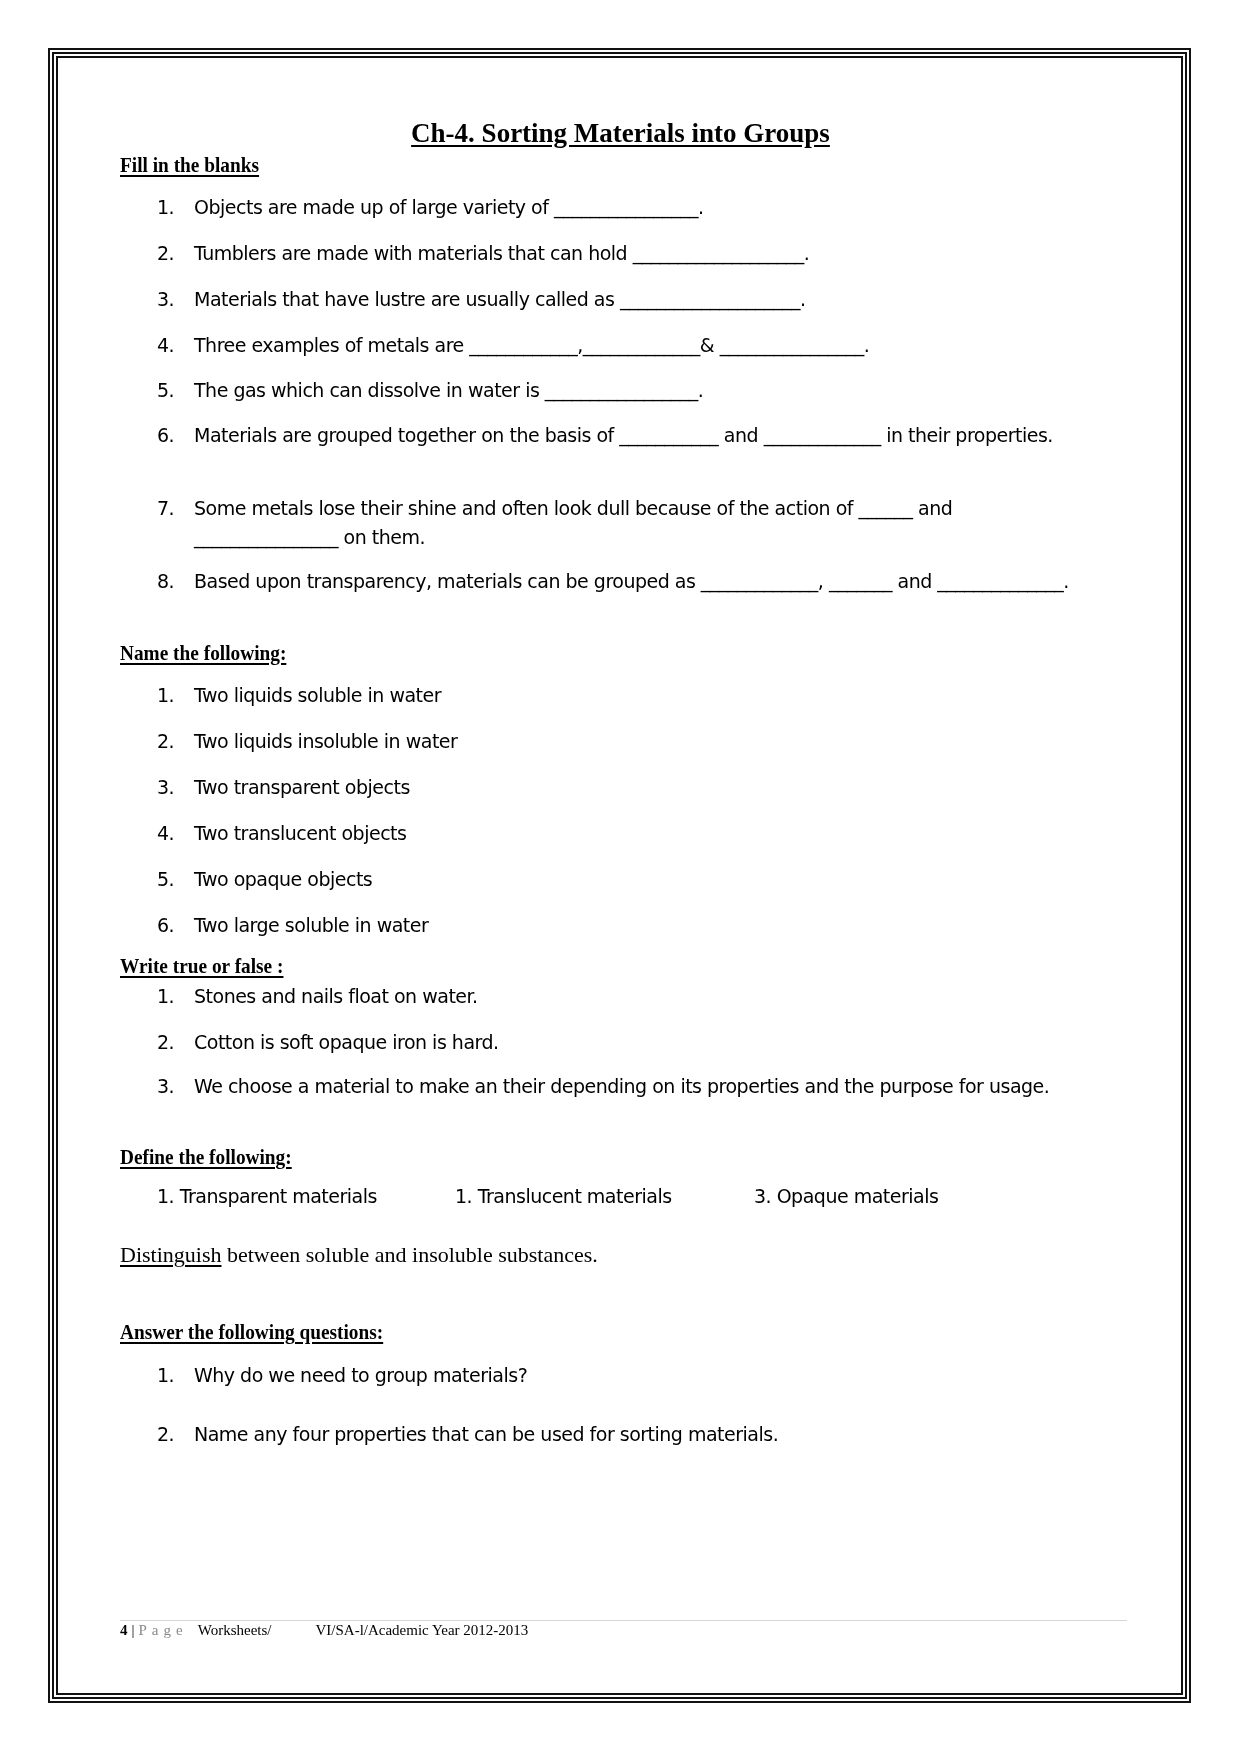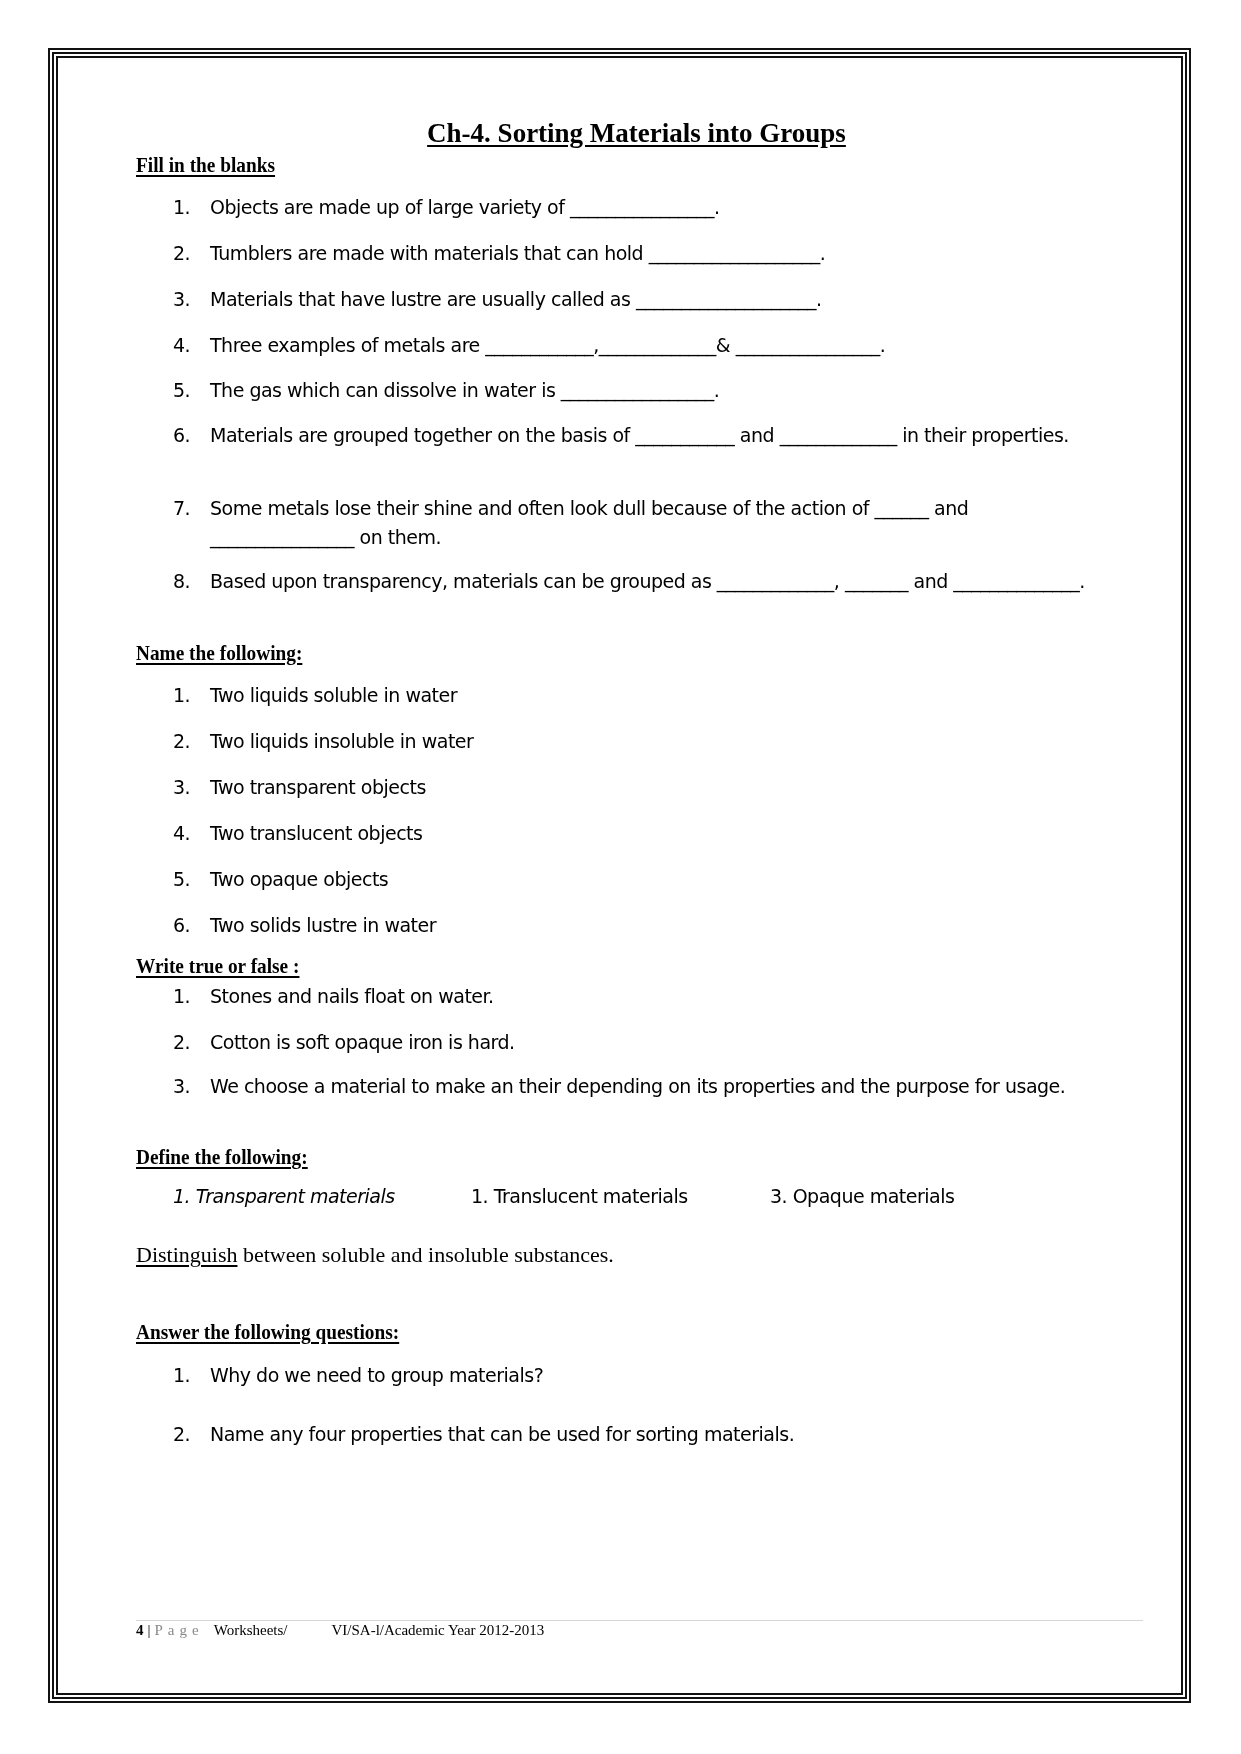--- a/index.html
+++ b/index.html
@@ -11,21 +11,21 @@
     }
     .frame::before {
       content: ""; position: absolute; left: 2px; top: 2px; right: 2px; bottom: 2px;
       border: 2px solid #111;
     }
     .frame::after {
       content: ""; position: absolute; left: 6px; top: 6px; right: 6px; bottom: 6px;
       border: 2px solid #111;
     }
 
-    .page { position: absolute; left: 16px; top: 0; width: 1009px; height: 1754px; }
+    .page { position: absolute; left: 0; top: 0; width: 1009px; height: 1754px; }
 
     .title {
       position: absolute; left: 0; width: 1241px; top: 118px; text-align: center;
       font-family: "Liberation Serif", serif; font-weight: bold; font-size: 27px;
       text-decoration: underline; text-underline-offset: 3px; color: #000;
     }
 
     .heading {
       position: absolute; left: 120px;
       font-family: "Liberation Serif", serif; font-weight: bold; font-size: 21px;
@@ -125,42 +125,42 @@
   <div class="item" style="top:818px;">
     <span class="num">4.</span>
     <span class="text">Two translucent objects</span>
   </div>
   <div class="item" style="top:864px;">
     <span class="num">5.</span>
     <span class="text">Two opaque objects</span>
   </div>
   <div class="item" style="top:910px;">
     <span class="num">6.</span>
-    <span class="text">Two solids lustre in water</span>
+    <span class="text">Two large soluble in water</span>
   </div>
 
   <div class="heading" style="top:954px;">Write true or false :</div>
 
   <div class="item" style="top:981px;">
     <span class="num">1.</span>
     <span class="text">Stones and nails float on water.</span>
   </div>
   <div class="item" style="top:1027px;">
     <span class="num">2.</span>
     <span class="text">Cotton  is soft opaque iron is hard.</span>
   </div>
   <div class="item" style="top:1072px; line-height:29px;">
     <span class="num">3.</span>
     <span class="text">We choose a material to make an their depending on its properties and the purpose for usage.</span>
   </div>
 
   <div class="heading" style="top:1145px;">Define the following:</div>
 
   <div class="defs" style="top:1185px;">
-    <span style="left:0; top:0;font-style:italic;">1.   Transparent  materials</span>
+    <span style="left:0; top:0;">1.   Transparent  materials</span>
     <span style="left:298px; top:0;">1. Translucent  materials</span>
     <span style="left:597px; top:0;">3. Opaque materials</span>
   </div>
 
   <div class="heading-inline" style="top:1242px;">
     <span class="bold-u">Distinguish</span><span> between soluble and insoluble substances.</span>
   </div>
 
   <div class="heading" style="top:1320px;">Answer the following questions:</div>
 

